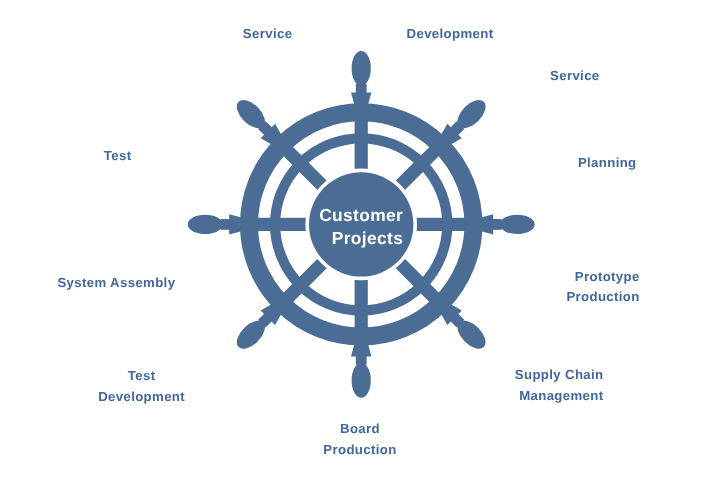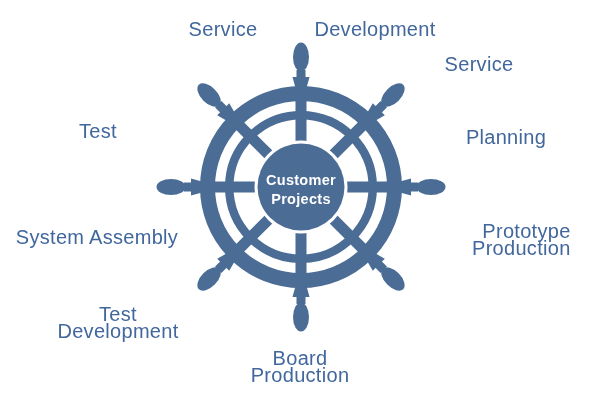--- a/index.html
+++ b/index.html
@@ -12,22 +12,22 @@
   }
   #wheel-svg{
     position:absolute;
     left:151px;top:37px;
     width:300px;height:300px;
   }
   .wheel-fill{fill:#4a6c95;}
   .wheel-stroke{fill:none;stroke:#4a6c95;}
   .label{
     position:absolute;
-    font-weight:normal;
-    font-size:20px;
+    font-weight:bold;
+    font-size:11px;
     line-height:17px;
     color:#41679d;
     letter-spacing:0.3px;
     white-space:pre-line;
     text-align:center;
     transform:translate(-50%,-50%);
   }
   .label.left-align{
     text-align:right;
     transform:translateY(-50%);
@@ -35,21 +35,21 @@
   #center-label{
     position:absolute;
     left:301px;top:190px;
     transform:translate(-50%,-50%);
     font-weight:bold;
     font-size:14.5px;
     line-height:19px;
     color:#ffffff;
     letter-spacing:0.3px;
     white-space:pre-line;
-    text-align:center;
+    text-align:right;
   }
   
   #lbl-service            {left:223px; top:29px;}
   #lbl-development        {left:375px; top:29px;}
   #lbl-ruggedizing        {left:114px; top:57px;}
   #lbl-layout             {left:479px; top:64px;}
   #lbl-test               {left:98px;  top:131px;}
   #lbl-planning           {left:506px; top:137px;}
   #lbl-system-assembly    {left:97px;  top:237px;}
   #lbl-prototype-production {left:472px; top:240px;}
@@ -130,18 +130,20 @@
 Projects</div>
 
   <div class="label" id="lbl-service">Service</div>
   <div class="label" id="lbl-development">Development</div>
   <div class="label" id="lbl-layout">Service</div>
   <div class="label" id="lbl-test">Test</div>
   <div class="label" id="lbl-system-assembly">System Assembly</div>
   <div class="label" id="lbl-planning">Planning</div>
   <div class="label left-align" id="lbl-prototype-production">Prototype
 Production</div>
+  <div class="label left-align" id="lbl-supply-chain">Supply Chain
+Management</div>
   <div class="label" id="lbl-test-development">Test
 Development</div>
   <div class="label" id="lbl-board-production">Board
 Production</div>
 
 </div>
 
 </body></html>

